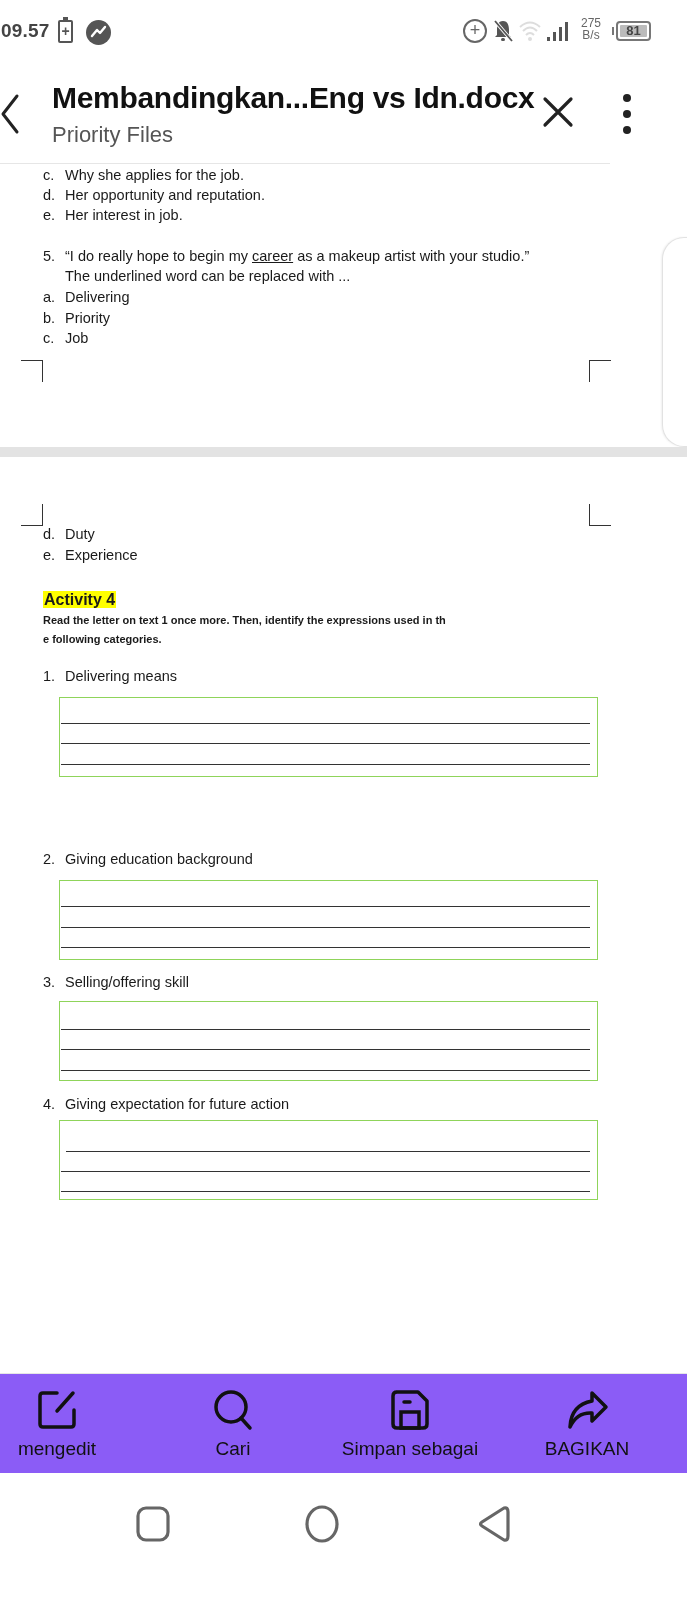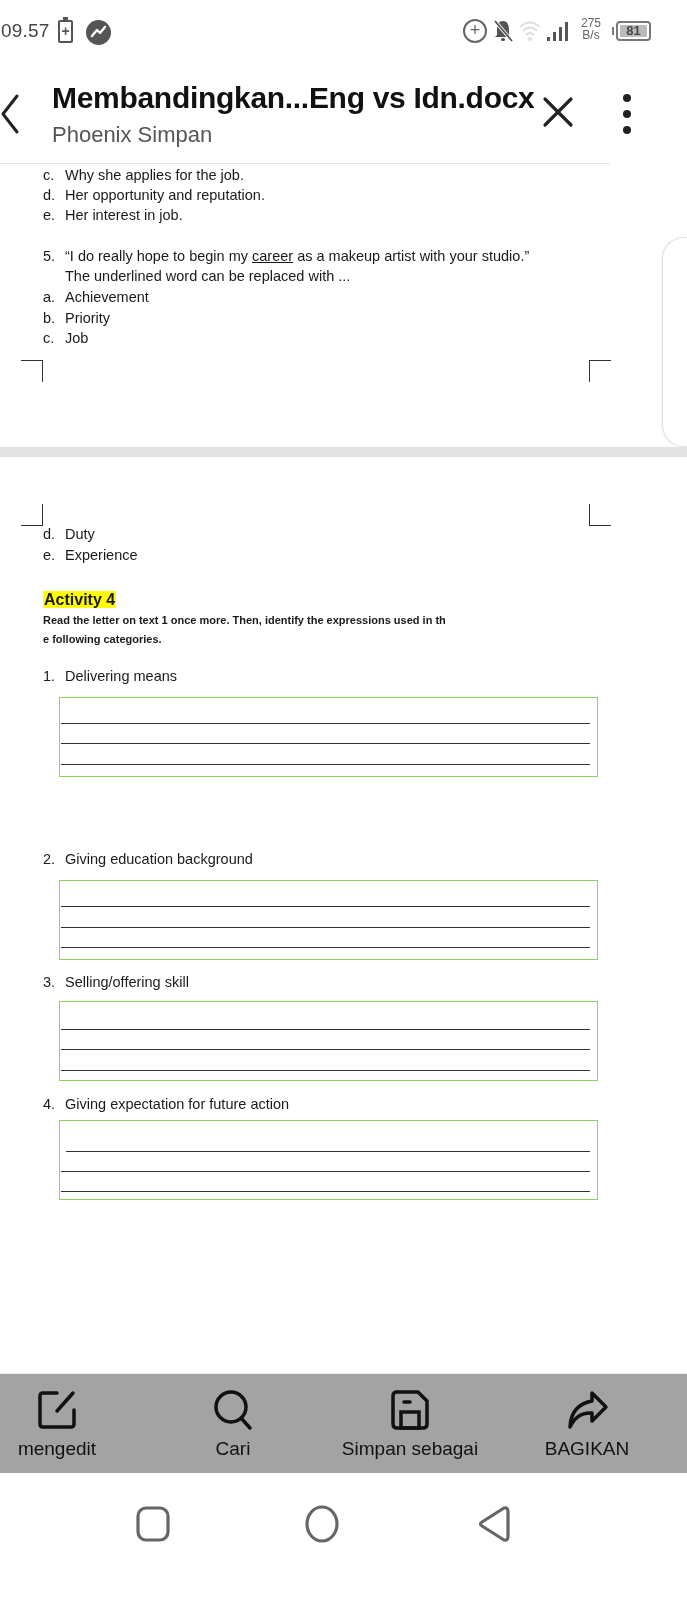--- a/index.html
+++ b/index.html
@@ -1,21 +1,21 @@
 <!DOCTYPE html>
 <html><head>
   <meta charset="utf-8">
   <style>
     * { box-sizing: border-box; margin: 0; padding: 0; }
     html, body { width: 687px; height: 1599px; background: #ffffff; overflow: hidden; }
     body { font-family: "Liberation Sans", "DejaVu Sans", sans-serif; color: #111; position: relative; }
 
     
     .statusbar { position: absolute; left: 0; top: 0; width: 687px; height: 64px; }
-    .sb-time { position: absolute; left: 1px; top: 20px; font-size: 19px; color: #444; letter-spacing: 0.2px; }
+    .sb-time { position: absolute; left: 1px; top: 20px; font-size: 19px; color: #444; letter-spacing: 0.2px; font-weight: bold; }
     .sb-charge { position: absolute; left: 58px; top: 20px; width: 15px; height: 23px; border: 2px solid #555; border-radius: 2px; }
     .sb-charge:before { content: ""; position: absolute; left: 3px; top: -5px; width: 5px; height: 3px; background: #555; }
     .sb-charge span { position: absolute; left: 0; top: 0; width: 11px; text-align: center; font-size: 14px; font-weight: bold; color: #555; line-height: 18px; }
     .sb-messenger { position: absolute; left: 86px; top: 20px; width: 25px; height: 25px; border-radius: 50%; background: #555; }
     .sb-messenger svg { position: absolute; left: 4px; top: 5px; }
     .sb-right { position: absolute; top: 18px; height: 30px; }
     .sb-addcircle { left: 463px; top: 19px; width: 24px; height: 24px; border: 2px solid #666; border-radius: 50%; text-align: center; font-size: 18px; line-height: 19px; color: #666; }
     .sb-bell { left: 492px; }
     .sb-wifi { left: 518px; }
     .sb-signal { left: 545px; }
@@ -42,21 +42,21 @@
     .u { text-decoration: underline; }
     .page-gap { position: absolute; left: 0; top: 282px; width: 687px; height: 10px; background: #e3e3e3; }
     .crop { position: absolute; width: 22px; height: 22px; border-color: #333; border-style: solid; border-width: 0; }
     .side-handle { position: absolute; left: 662px; top: 72px; width: 40px; height: 210px; border: 1px solid #e2e2e2; border-right: none; border-radius: 22px 0 0 22px; background: #fff; box-shadow: -1px 0 2px rgba(0,0,0,0.06); }
     .highlight { background: #ffff00; font-weight: bold; font-size: 16px; padding: 0 1px; }
     .instr { font-weight: bold; font-size: 11px; }
     .answer-box { position: absolute; left: 59px; width: 539px; height: 80px; border: 1.5px solid #8fd45a; }
     .answer-line { position: absolute; left: 1px; right: 7px; height: 1px; background: #333; }
 
     
-    .toolbar { position: absolute; left: 0; top: 1373px; width: 687px; height: 100px; border-top: 1px solid #e6e6e6; background: #a3a3a3; }
+    .toolbar { position: absolute; left: 0; top: 1373px; width: 687px; height: 100px; border-top: 1px solid #e6e6e6; background: #8b5cf6; }
     .tb-item { position: absolute; top: 12px; width: 172px; height: 80px; text-align: center; }
     .tb-icon { position: absolute; left: 50%; top: 2px; transform: translateX(-50%); width: 44px; height: 44px; }
     .tb-label { position: absolute; left: 0; right: 0; top: 52px; font-size: 19px; color: #111; }
 
     
     .navbar { position: absolute; left: 0; top: 1480px; width: 687px; height: 119px; background: #fff; }
     .nav-btn { position: absolute; top: 22px; width: 44px; height: 44px; }
   </style>
 </head>
 <body>
@@ -110,21 +110,21 @@
   </div>
 </div>
 
 <div class="appbar">
   <div class="back-btn">
     <svg width="24" height="44" viewBox="0 0 24 44">
       <path d="M17 4 L3 22 L17 40" stroke="#222" stroke-width="3" fill="none" stroke-linecap="round" stroke-linejoin="round"></path>
     </svg>
   </div>
   <div class="doc-title">Membandingkan...Eng vs Idn.docx</div>
-  <div class="doc-sub">Phoenix Simpan</div>
+  <div class="doc-sub">Priority Files</div>
   <div class="close-btn">
     <svg width="40" height="40" viewBox="0 0 40 40">
       <path d="M7 7 L33 33 M33 7 L7 33" stroke="#222" stroke-width="3.2" stroke-linecap="round"></path>
     </svg>
   </div>
   <div class="more-btn">
     <svg width="24" height="44" viewBox="0 0 24 44">
       <circle cx="12" cy="6" r="4" fill="#222"></circle>
       <circle cx="12" cy="22" r="4" fill="#222"></circle>
       <circle cx="12" cy="38" r="4" fill="#222"></circle>
@@ -149,21 +149,21 @@
 
   <div class="line" style="top:83px">
     <span class="mk">5.</span>
     <span class="tx"><span>“I do really hope to begin my </span><span class="u">career</span><span> as a makeup artist with your studio.”</span></span>
   </div>
   <div class="line" style="top:103px">
     <span class="tx">The underlined word can be replaced with ...</span>
   </div>
   <div class="line" style="top:124px">
     <span class="mk">a.</span>
-      <span class="tx">Achievement</span>
+      <span class="tx">Delivering</span>
   </div>
   <div class="line" style="top:145px">
     <span class="mk">b.</span>
       <span class="tx">Priority</span>
   </div>
   <div class="line" style="top:165px">
     <span class="mk">c.</span>
       <span class="tx">Job</span>
   </div>
 

